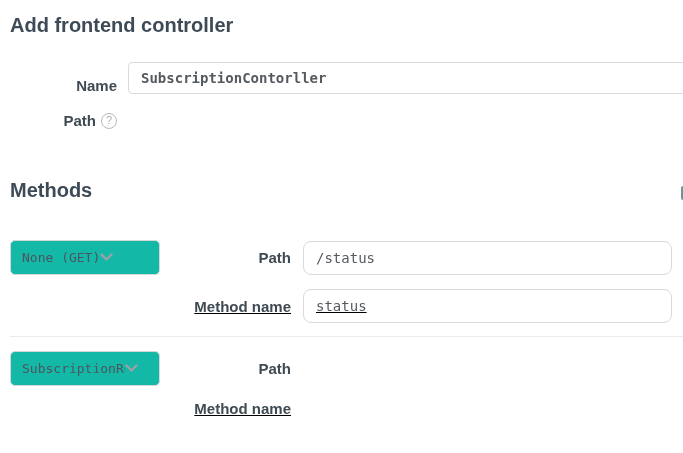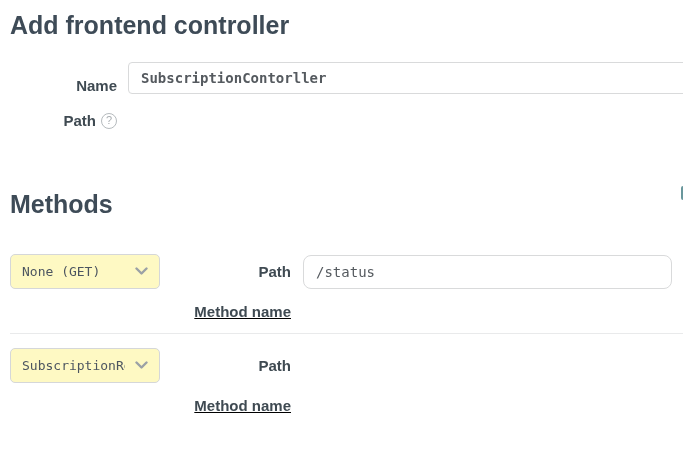--- a/index.html
+++ b/index.html
@@ -5,27 +5,27 @@
   * { margin:0; padding:0; box-sizing:border-box; }
   html,body { background:#fff; }
   .page {
     position:relative;
     width:683px; height:453px;
     background:#ffffff;
     font-family:"Liberation Sans", sans-serif;
     overflow:hidden;
   }
   .section-title {
-    font-size:25px; line-height:24px;
+    font-size:20px; line-height:24px;
     font-weight:bold;
     color:#3e4b57;
     margin-left:10px;
   }
   #main-title { margin-top:13px; }
-  #methods-title { margin-top:63px; }
+  #methods-title { margin-top:49px; }
 
   
   .row-s1 {
     display:flex; align-items:center;
     margin-left:10px;
   }
   .row-name { margin-top:25px;align-items:flex-end; }
   .row-path { margin-top:18px; }
   .label-col-1 {
     width:107px; flex:none;
@@ -69,23 +69,23 @@
     font-size:15px; font-weight:bold; color:#3f4a52;
     padding-right:0;
     margin-right:12px;
   }
   .input-m { width:369px; flex:none; height:34px;border-radius:8px; }
 
   .dropdown {
     width:150px; height:35px;
     border:1px solid #d5d7d9;
     border-radius:5px;
-    display:flex; align-items:center; justify-content:space-between;
+    display:flex; align-items:center; justify-content:flex-start;
     padding:0 11px;
-    background:#fef9c3;
+    background:#14b8a6;
     cursor:pointer;
   }
   .dropdown .dd-text {
     font-family:"DejaVu Sans Mono", monospace;
     font-size:13px;
     color:#4c5560;
     white-space:nowrap;
     overflow:hidden;
     max-width:103px;
   }
@@ -146,20 +146,21 @@
         </span>
       </div>
     </div>
     <span class="label-col-2">Path</span>
     <input class="text-input input-m" type="text" value="/status" style="">
   </div>
 
   <div class="row-m row-b">
     <div class="dd-col"></div>
     <span class="label-col-2">Method name</span>
+    <input class="text-input input-m" type="text" value="status" style="">
   </div>
 
   <div class="divider"></div>
 
   <div class="row-m row-a2">
     <div class="dd-col">
       <div class="dropdown">
         <span class="dd-text">SubscriptionRe</span>
         <span class="chevron">
           <svg width="13" height="9" viewBox="0 0 13 9">

